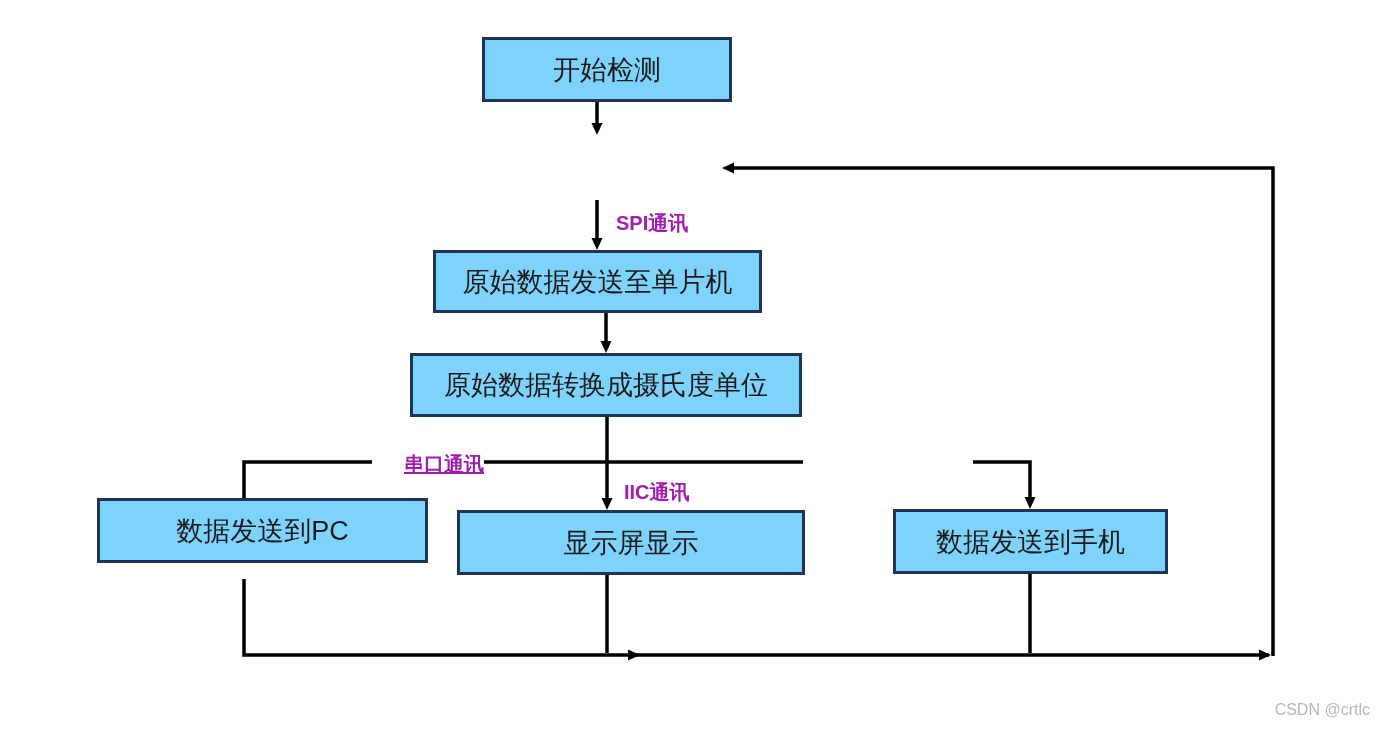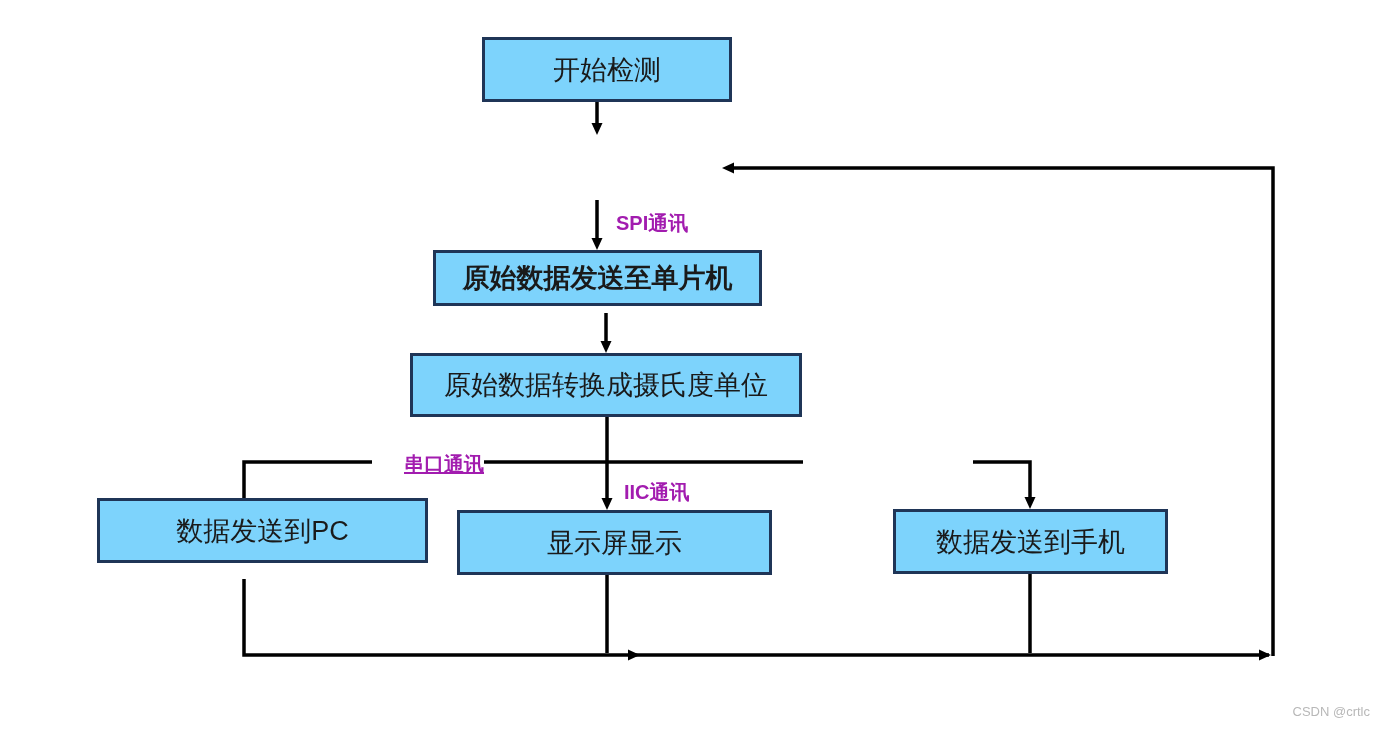--- a/index.html
+++ b/index.html
@@ -38,34 +38,34 @@
     position: absolute;
     font-size: 20px;
     font-weight: bold;
     color: #a21caf;
     white-space: nowrap;
     z-index: 3;
   }
   .edge-label.centered { text-align: right; text-decoration: underline; }
   .node-start    { left: 482px; top: 37px;  width: 250px; height: 65px; }
   .node-max6675  { left: 472px; top: 135px; width: 250px; height: 65px; }
-  .node-mcu      { left: 433px; top: 250px; width: 329px; height: 56px; font-weight: bold; }
+  .node-mcu      { left: 433px; top: 250px; width: 329px; height: 63px; }
   .node-convert  { left: 410px; top: 353px; width: 392px; height: 64px; }
   .node-pc       { left: 97px;  top: 498px; width: 331px; height: 65px; }
-  .node-display  { left: 457px; top: 510px; width: 315px; height: 65px; }
+  .node-display  { left: 457px; top: 510px; width: 348px; height: 65px; }
   .node-phone    { left: 893px; top: 509px; width: 275px; height: 65px; }
   .label-spi       { left: 616px; top: 210px; }
   .label-serial    { left: 372px; top: 451px; width: 112px; }
   .label-iic       { left: 624px; top: 479px; }
   .label-bluetooth { left: 803px; top: 452px; width: 170px; }
   .watermark {
     position: absolute;
     right: 12px;
     bottom: 10px;
-    font-size: 13px;
+    font-size: 16px;
     color: #b8b8b8;
     z-index: 4;
   }
   .wire { stroke: #000000; stroke-width: 3.5; fill: none; }
   .arrowhead { fill: #000000; stroke: none; }
 </style>
 </head>
 <body>
 
 <div class="canvas">

